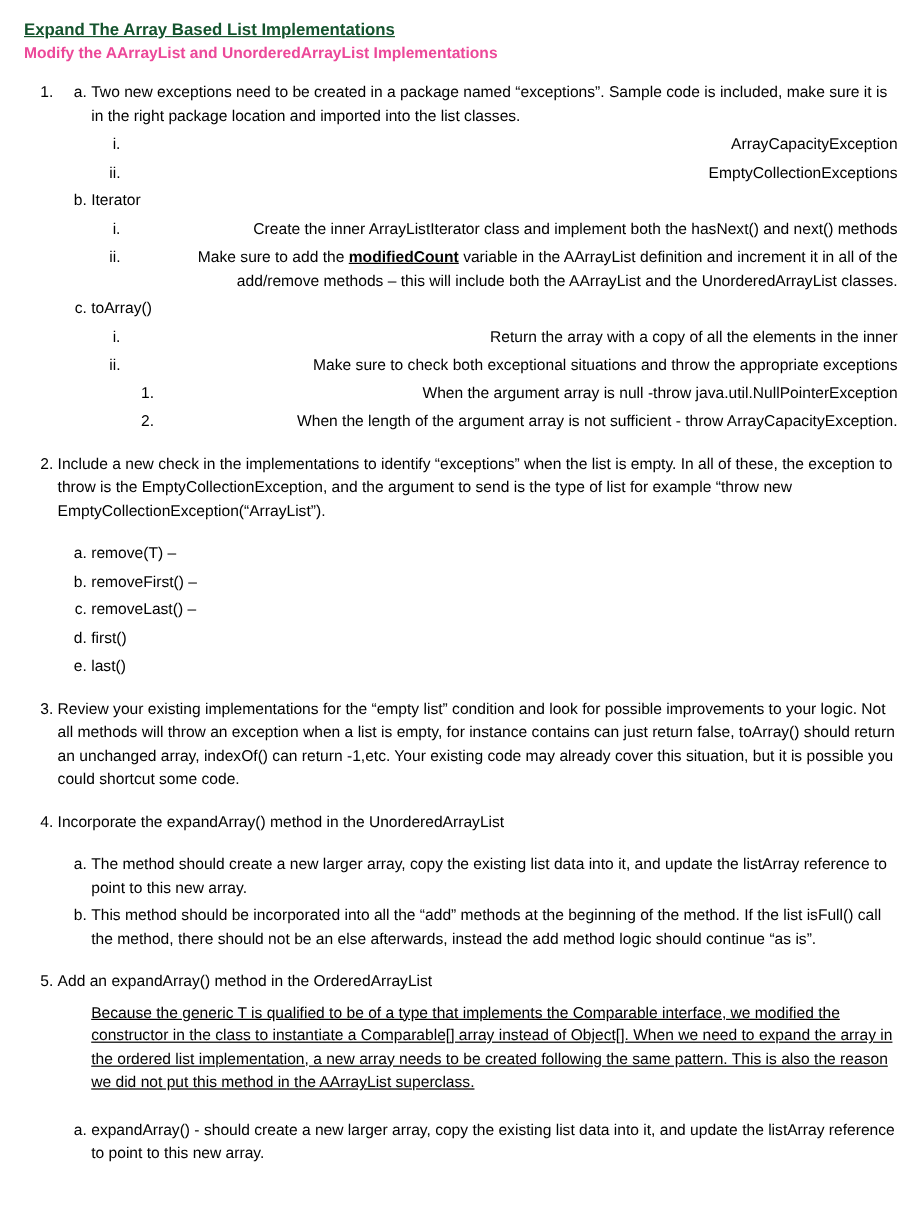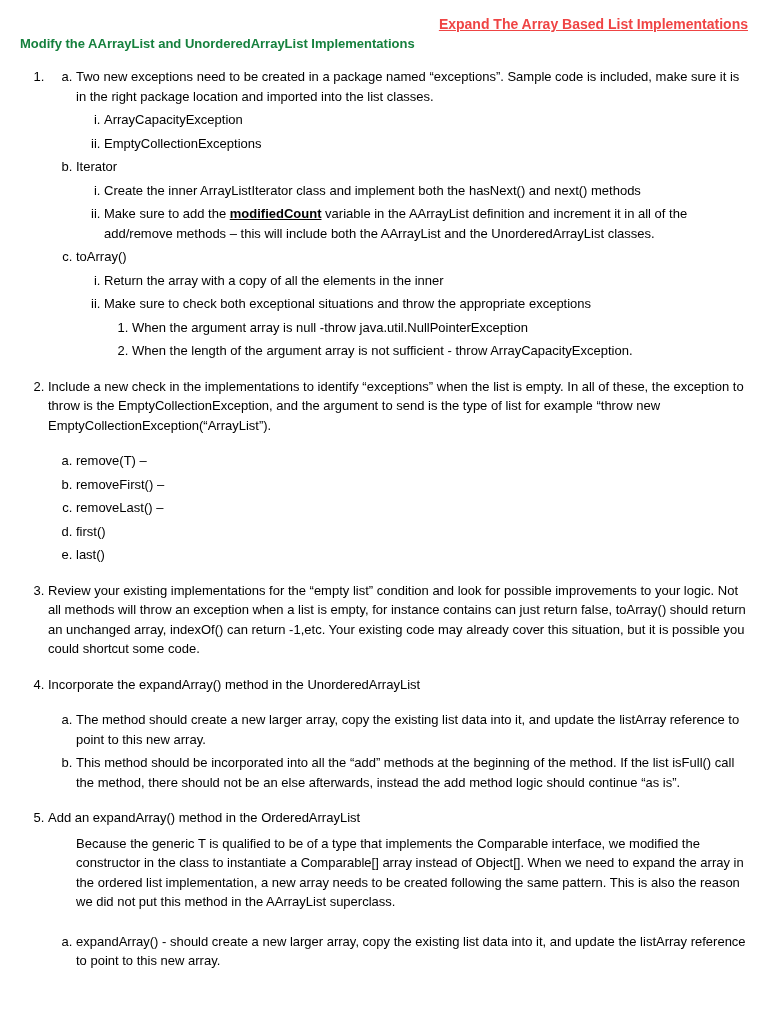--- a/index.html
+++ b/index.html
@@ -12,29 +12,28 @@
       font-size: 13px;
       color: #000;
       background: #fff;
       padding: 16px 20px;
       width: 768px;
       min-height: 1024px;
     }
     h1 {
       font-size: 14px;
       font-weight: bold;
-      color: #ef4444;
+      color: #14532d;
       text-decoration: underline;
       margin-bottom: 4px;
-      text-align: right;
     }
     h2 {
       font-size: 13px;
       font-weight: bold;
-      color: #15803d;
+      color: #ec4899;
       margin-bottom: 10px;
     }
     ol.main-list {
       padding-left: 28px;
       margin-bottom: 0;
     }
     ol.main-list > li {
       margin-bottom: 16px;
     }
     ol.alpha-list {
@@ -45,36 +44,38 @@
     ol.alpha-list > li {
       margin-bottom: 4px;
     }
     ol.roman-list {
       list-style-type: lower-roman;
       padding-left: 28px;
       margin-top: 4px;
     }
     ol.roman-list > li {
       margin-bottom: 4px;
+      text-align: right;
     }
     ol.decimal-list {
       list-style-type: decimal;
       padding-left: 28px;
       margin-top: 4px;
     }
     ol.decimal-list > li {
       margin-bottom: 4px;
     }
     .bold {
       font-weight: bold;
       text-decoration: underline;
     }
     p {
       margin-bottom: 20px;
       line-height: 1.5;
+      text-decoration: underline;
     }
     li {
       line-height: 1.5;
     }
     .indent-block {
       padding-left: 28px;
       margin-top: 6px;
     }
   </style>
 </head>

